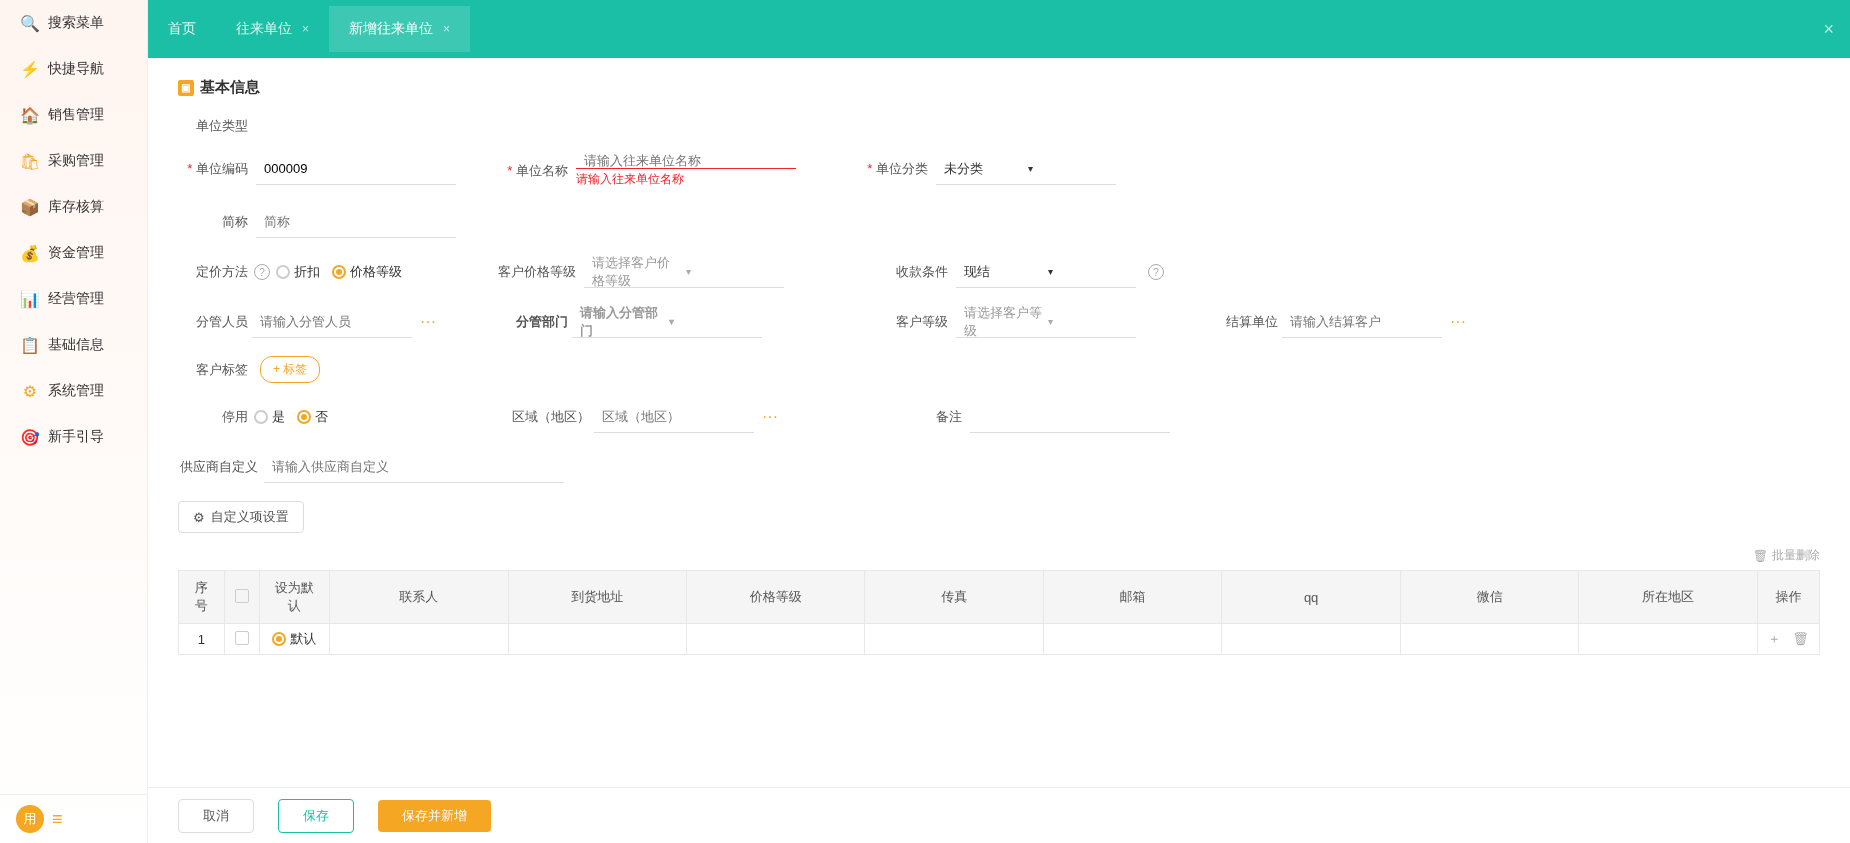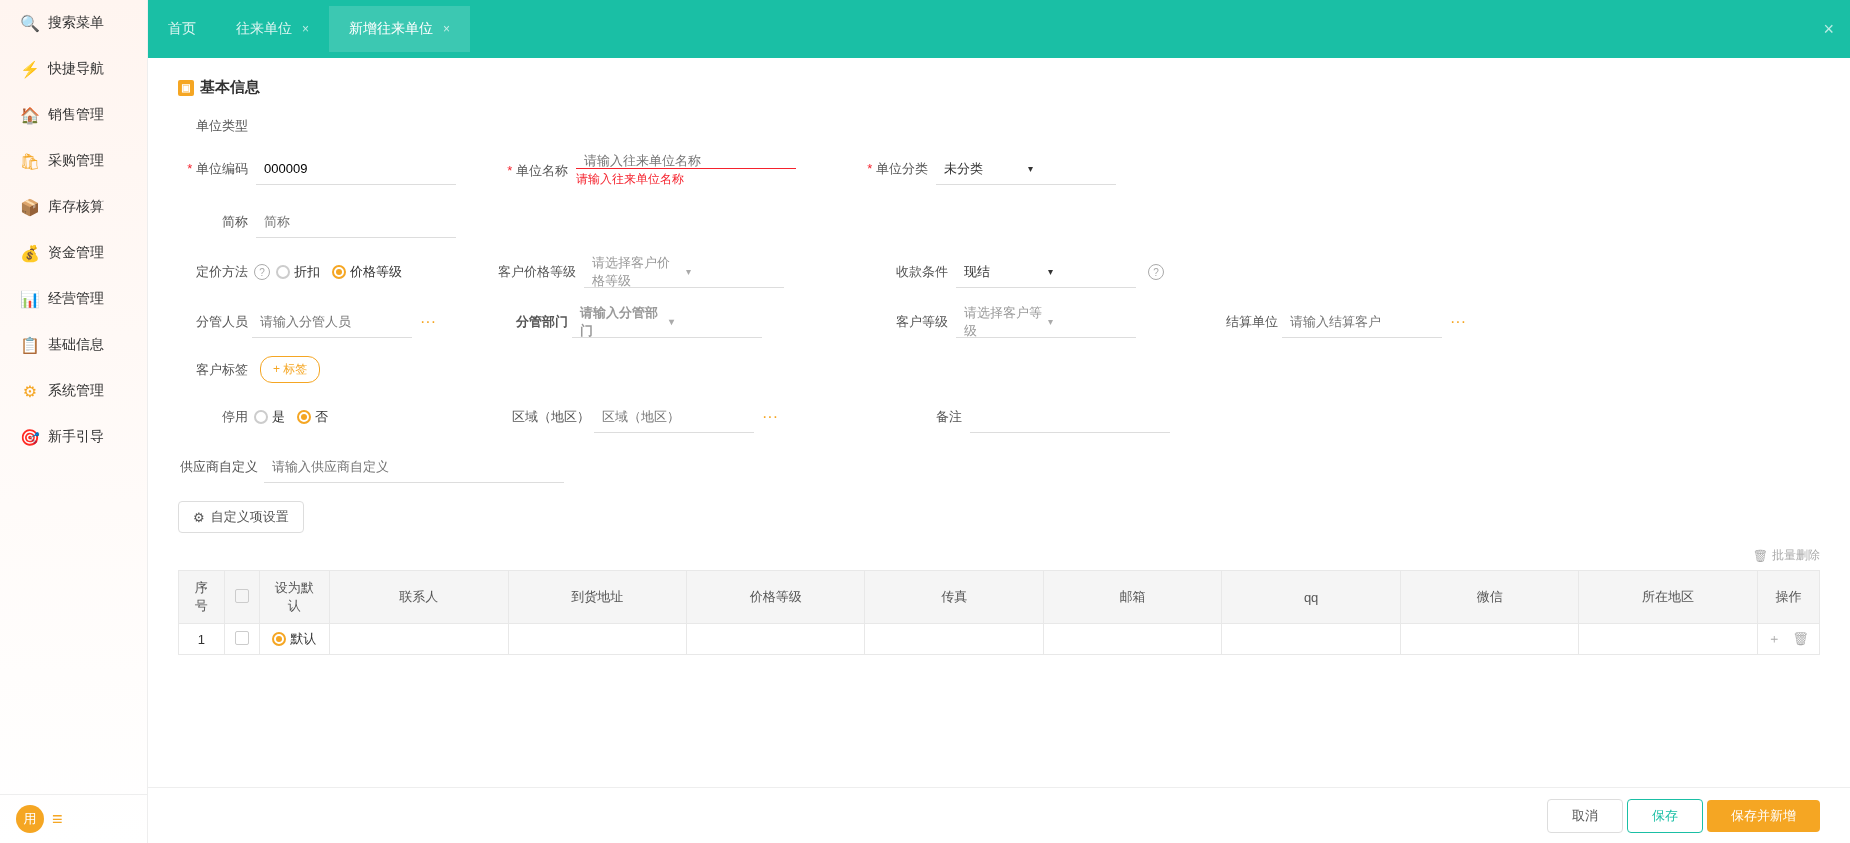--- a/index.html
+++ b/index.html
@@ -324,23 +324,22 @@
       cursor: pointer;
     }
 
     
     .footer {
       background: white;
       border-top: 1px solid #eee;
       height: 56px;
       display: flex;
       align-items: center;
-      justify-content: flex-end;
       padding: 0 30px;
-      gap: 4px;
+      gap: 24px;
       flex-shrink: 0;
     }
     .btn-cancel {
       padding: 7px 24px;
       border: 1px solid #ddd;
       border-radius: 4px;
       background: white;
       cursor: pointer;
       font-size: 13px;
       color: #555;

